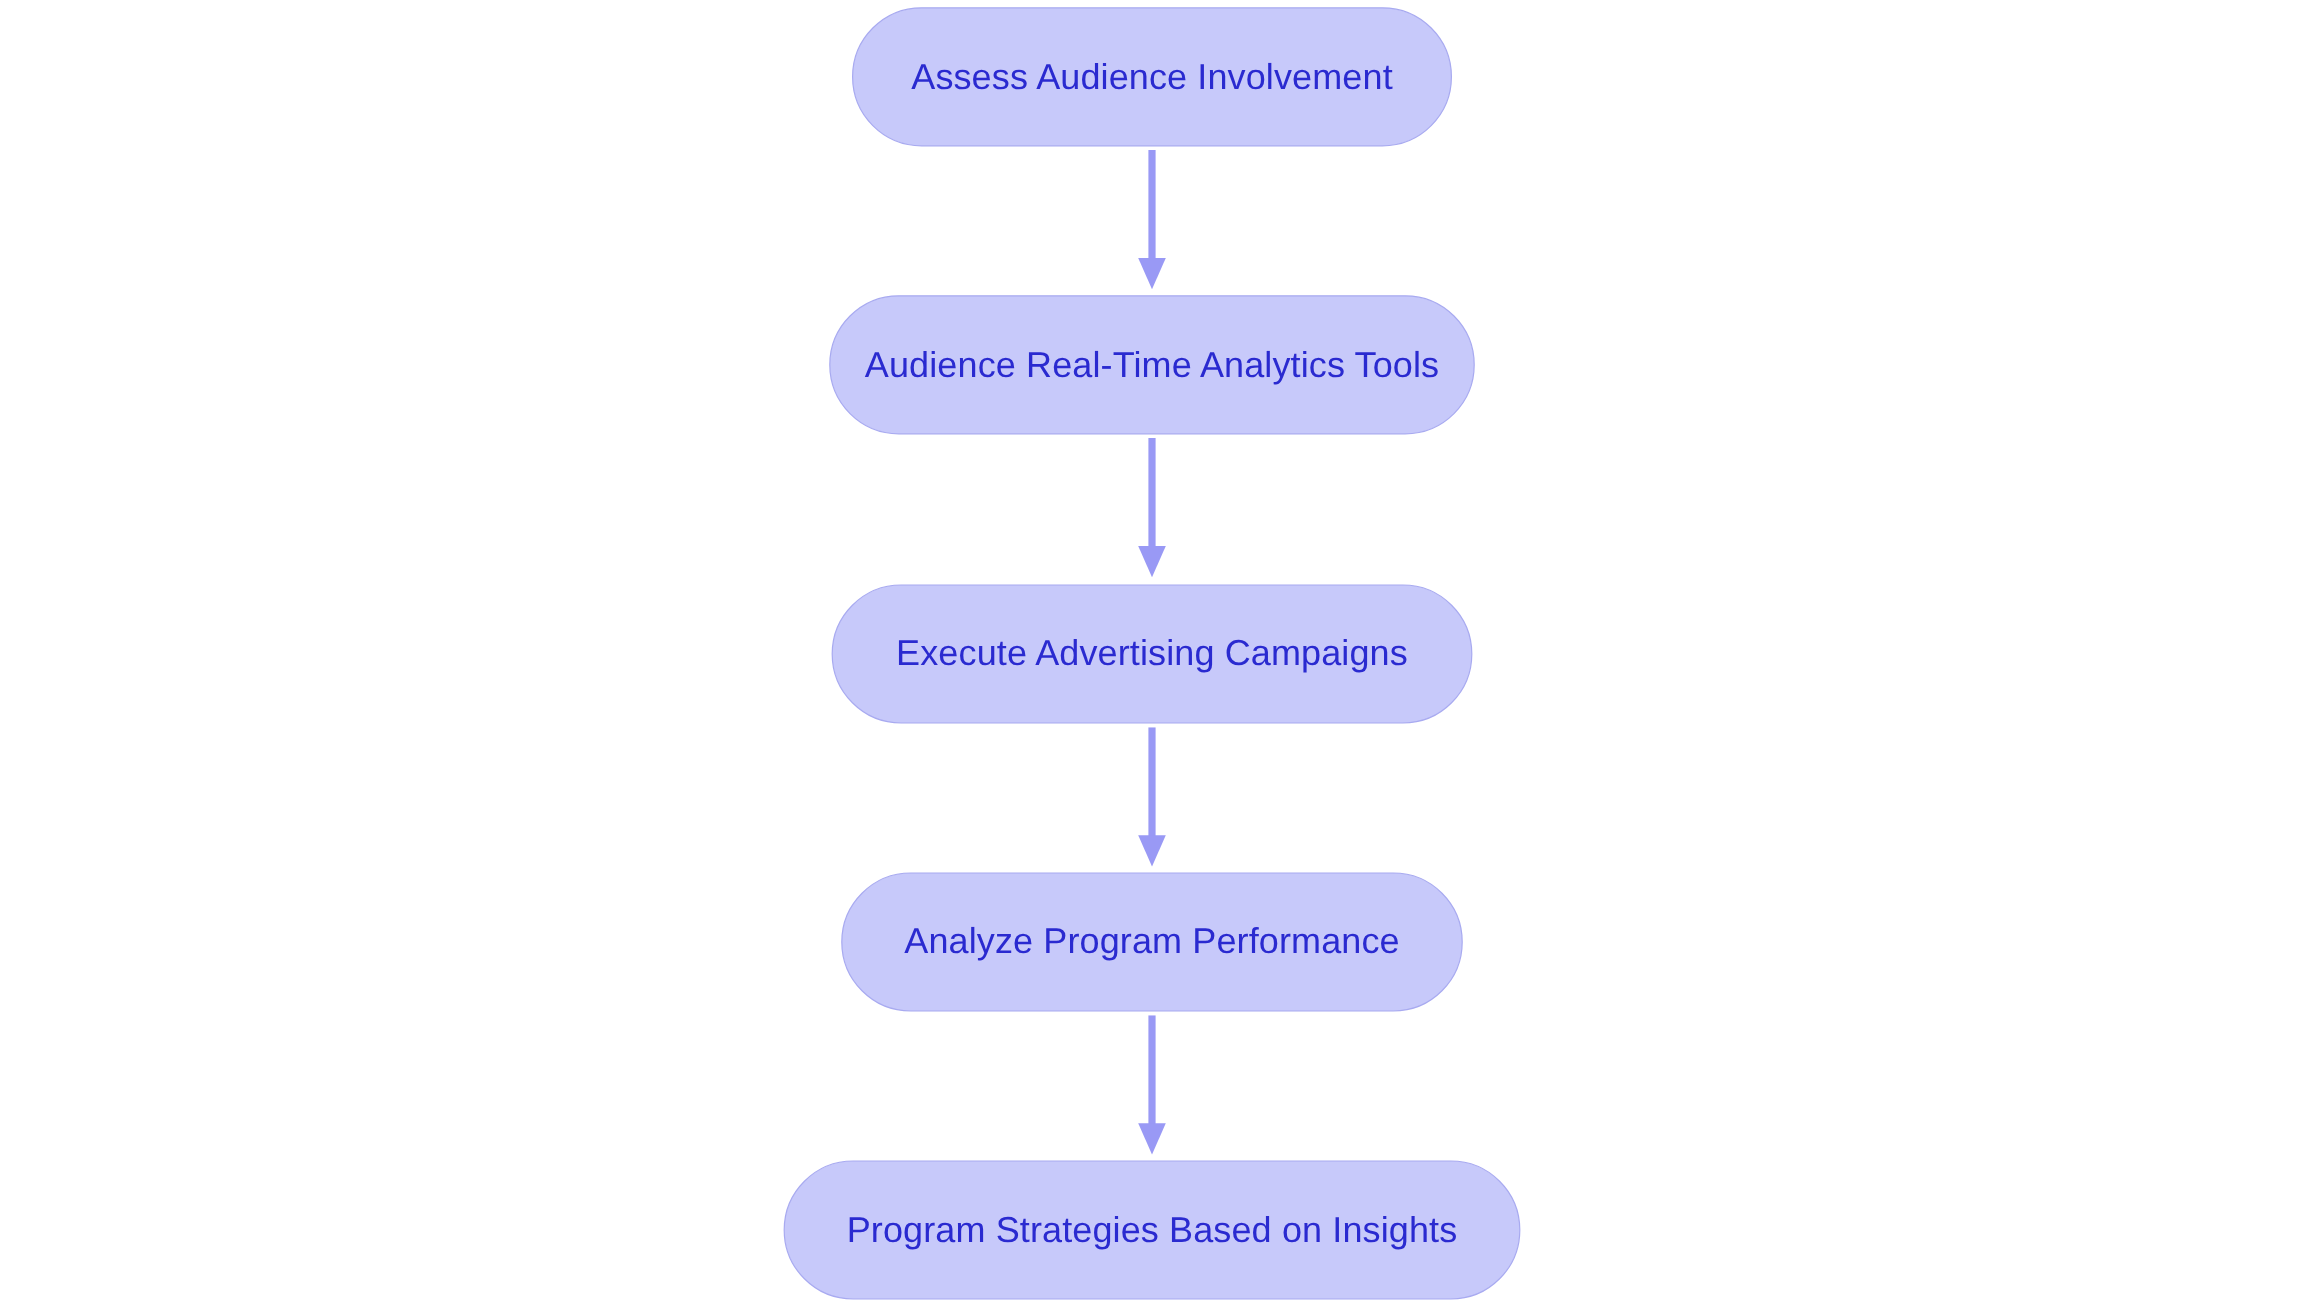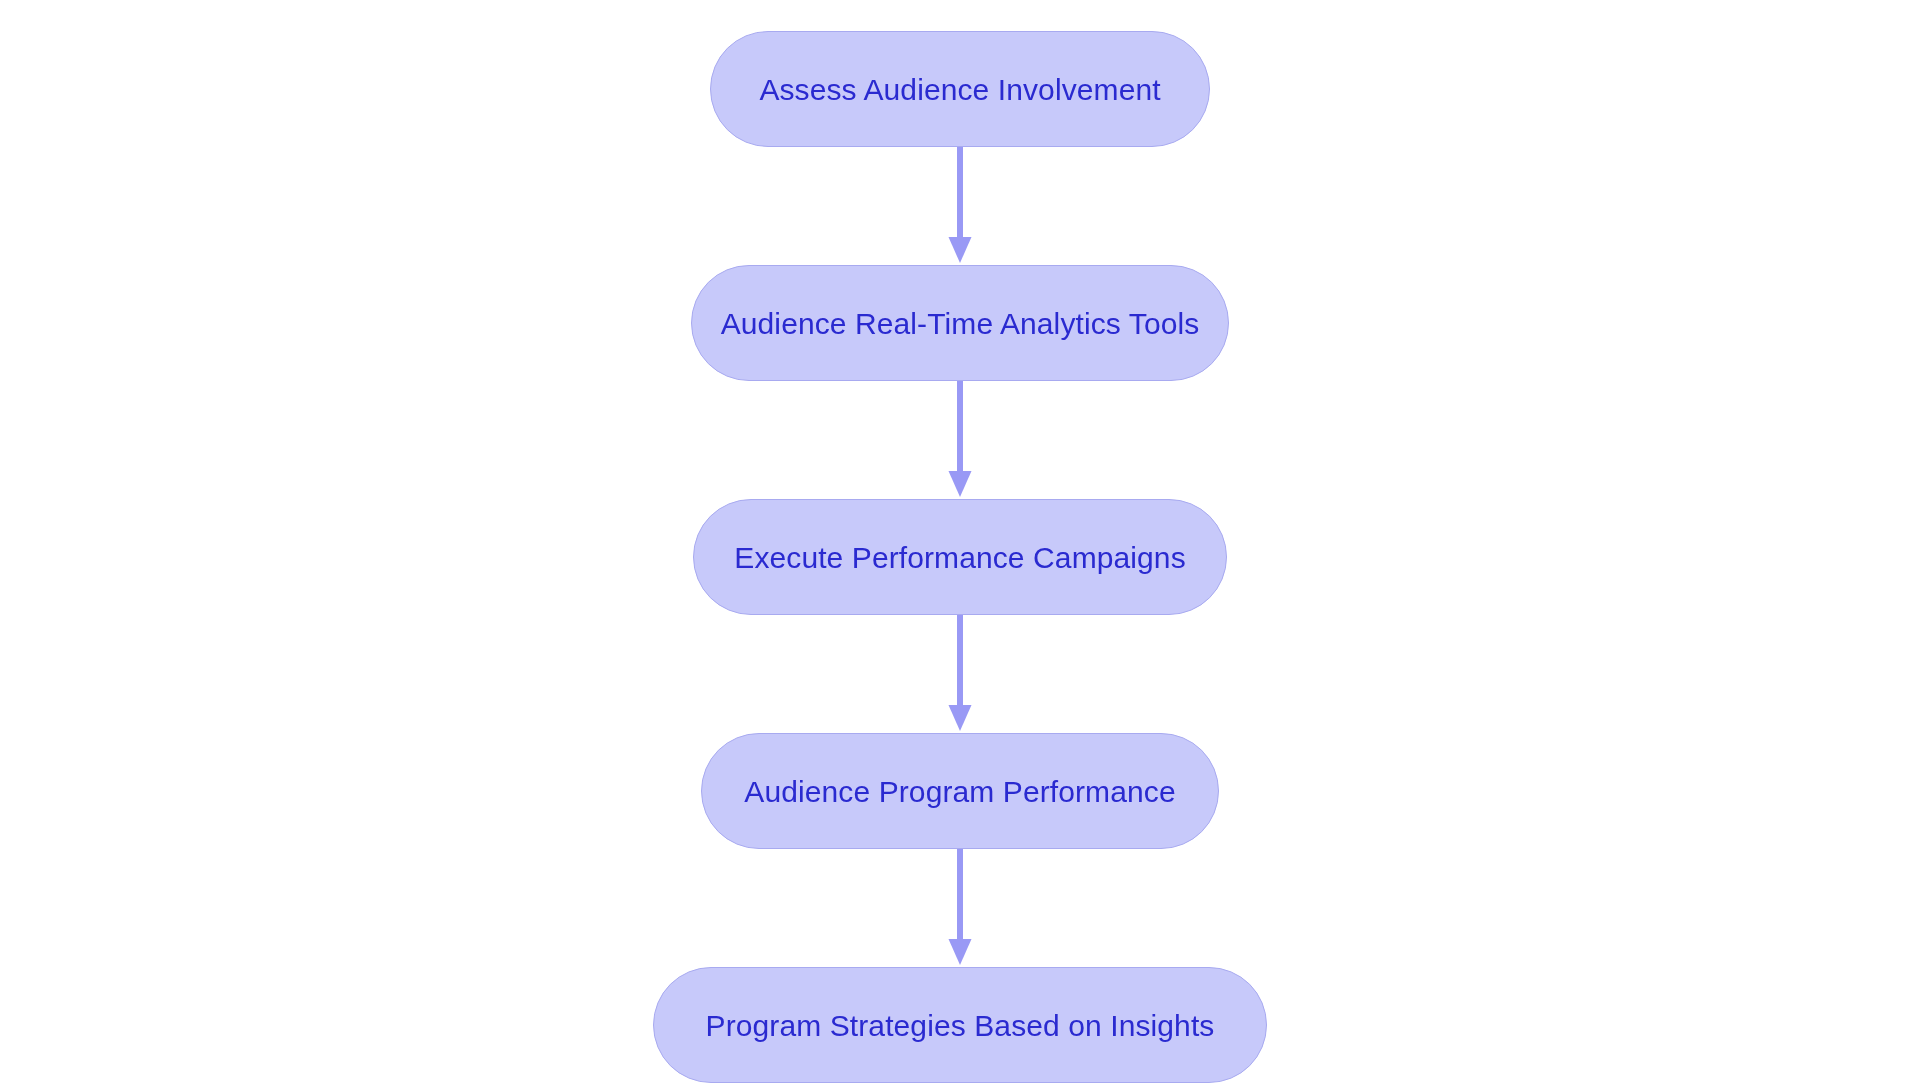--- a/index.html
+++ b/index.html
@@ -24,21 +24,21 @@
 
   .flow-column {
     position: absolute;
     left: 0;
     top: 0;
     width: 1920px;
     height: 1083px;
     display: flex;
     flex-direction: column;
     align-items: center;
-    justify-content: flex-end;
+    justify-content: space-between;
   }
 
   .flow-node {
     box-sizing: border-box;
     height: 116px;
     border-radius: 58px;
     background: #c7c9fa;
     border: 1.6px solid #a8aaf0;
     display: flex;
     align-items: center;
@@ -87,30 +87,30 @@
     <div class="flow-node flow-node-2">
       <span class="flow-node-label">Audience Real-Time Analytics Tools</span>
     </div>
 
     <svg class="flow-connector" viewBox="0 0 30 118" xmlns="http://www.w3.org/2000/svg">
       <line x1="15" y1="0" x2="15" y2="92" stroke="#9999f5" stroke-width="6"></line>
       <polygon points="3.5,90 26.5,90 15,116" fill="#9999f5"></polygon>
     </svg>
 
     <div class="flow-node flow-node-3">
-      <span class="flow-node-label">Execute Performance Campaigns</span>
+      <span class="flow-node-label">Execute Advertising Campaigns</span>
     </div>
 
     <svg class="flow-connector" viewBox="0 0 30 118" xmlns="http://www.w3.org/2000/svg">
       <line x1="15" y1="0" x2="15" y2="92" stroke="#9999f5" stroke-width="6"></line>
       <polygon points="3.5,90 26.5,90 15,116" fill="#9999f5"></polygon>
     </svg>
 
     <div class="flow-node flow-node-4">
-      <span class="flow-node-label">Audience Program Performance</span>
+      <span class="flow-node-label">Analyze Program Performance</span>
     </div>
 
     <svg class="flow-connector" viewBox="0 0 30 118" xmlns="http://www.w3.org/2000/svg">
       <line x1="15" y1="0" x2="15" y2="92" stroke="#9999f5" stroke-width="6"></line>
       <polygon points="3.5,90 26.5,90 15,116" fill="#9999f5"></polygon>
     </svg>
 
     <div class="flow-node flow-node-5">
       <span class="flow-node-label">Program Strategies Based on Insights</span>
     </div>

